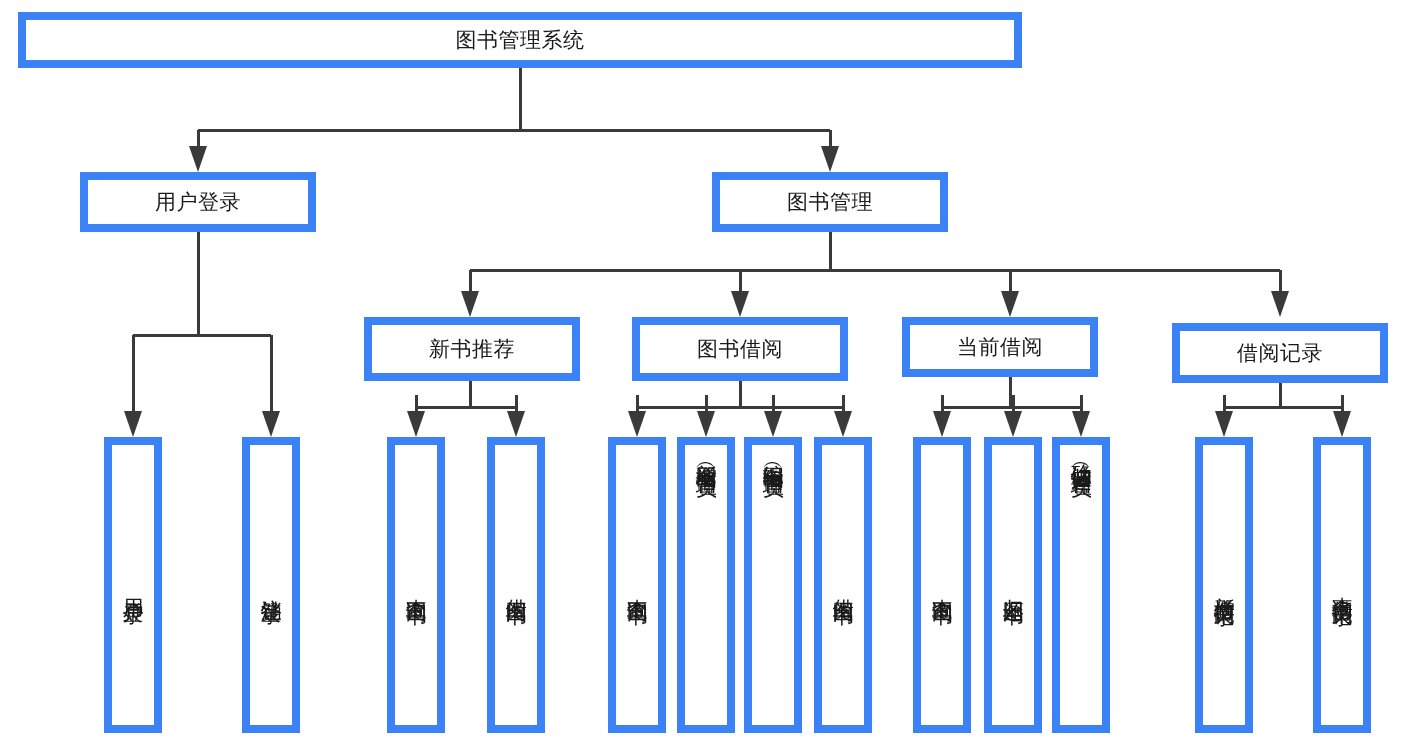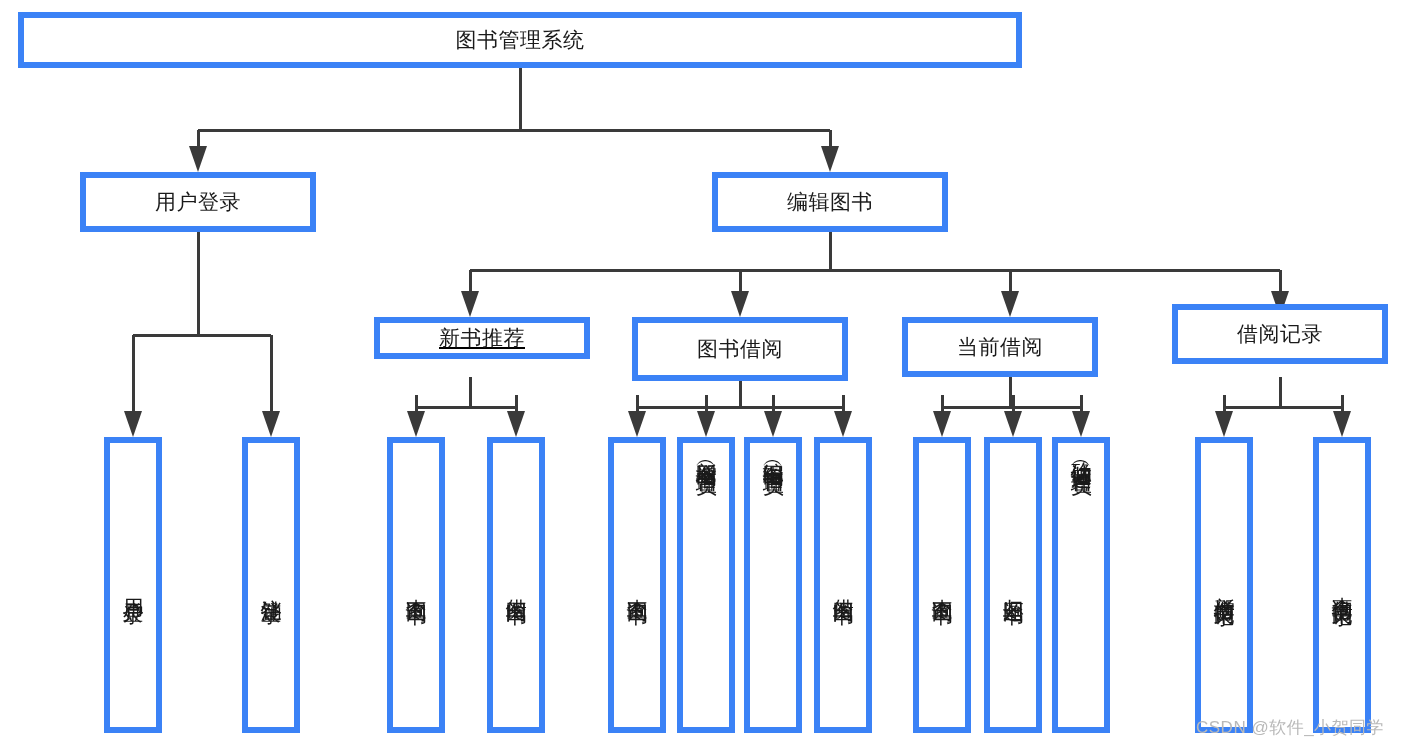--- a/index.html
+++ b/index.html
@@ -21,21 +21,21 @@
     position: absolute;
     left: 0;
     top: 0;
     width: 1405px;
     height: 747px;
   }
   .node {
     position: absolute;
     box-sizing: border-box;
     background: #ffffff;
-    border: 6px solid #3b82f6;
+    border: 8px solid #3b82f6;
     display: flex;
     align-items: center;
     justify-content: center;
   }
   .node-label {
     color: #1a1a1a;
     line-height: 1.08;
     text-align: center;
     white-space: pre;
   }
@@ -150,32 +150,32 @@
     </svg>
 
   <div id="nodes">
       <div class="node horizontal" style="left: 18px; top: 12px; width: 1004px; height: 56px;">
         <span class="node-label">图书管理系统</span>
       </div>
       <div class="node horizontal" style="left: 80px; top: 172px; width: 236px; height: 60px;">
         <span class="node-label">用户登录</span>
       </div>
       <div class="node horizontal" style="left: 712px; top: 172px; width: 236px; height: 60px;">
-        <span class="node-label">编辑图书</span>
-      </div>
-      <div class="node horizontal" style="left: 374px; top: 317px; width: 216px; height: 42px; text-decoration: underline;">
+        <span class="node-label">图书管理</span>
+      </div>
+      <div class="node horizontal" style="left: 364px; top: 317px; width: 216px; height: 64px;">
         <span class="node-label">新书推荐</span>
       </div>
       <div class="node horizontal" style="left: 632px; top: 317px; width: 216px; height: 64px;">
         <span class="node-label">图书借阅</span>
       </div>
       <div class="node horizontal" style="left: 902px; top: 317px; width: 196px; height: 60px;">
         <span class="node-label">当前借阅</span>
       </div>
-      <div class="node horizontal" style="left: 1172px; top: 304px; width: 216px; height: 60px;">
+      <div class="node horizontal" style="left: 1172px; top: 323px; width: 216px; height: 60px;">
         <span class="node-label">借阅记录</span>
       </div>
       <div class="node vertical center" style="left: 104px; top: 437px; width: 58px; height: 296px;">
         <span class="node-label">用户登录</span>
       </div>
       <div class="node vertical center" style="left: 242px; top: 437px; width: 58px; height: 296px;">
         <span class="node-label">注销登录</span>
       </div>
       <div class="node vertical center" style="left: 387px; top: 437px; width: 58px; height: 296px;">
         <span class="node-label">查询图书</span>
@@ -205,15 +205,14 @@
         <span class="node-label">确认归还（管理员）</span>
       </div>
       <div class="node vertical center" style="left: 1195px; top: 437px; width: 58px; height: 296px;">
         <span class="node-label">新增借阅记录</span>
       </div>
       <div class="node vertical center" style="left: 1313px; top: 437px; width: 58px; height: 296px;">
         <span class="node-label">查询借阅记录</span>
       </div>
     </div>
 
-  <div class="watermark" style="left: 1196px; top: 716px; color: rgb(185, 185, 185);">CSDN @软件_小贺同学</div>
 
 </div>
 
 </body></html>

